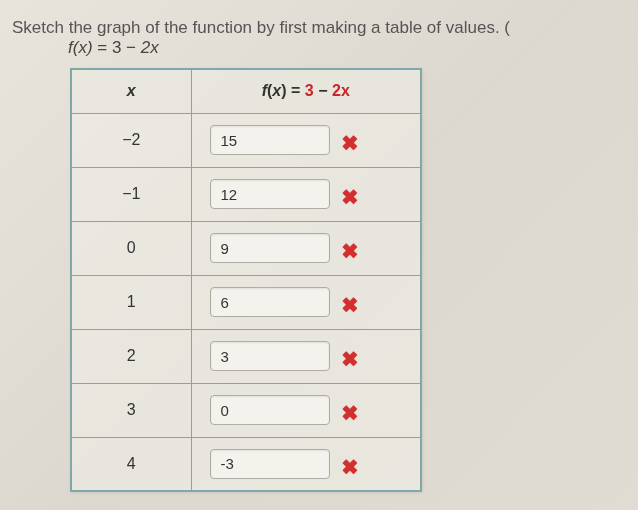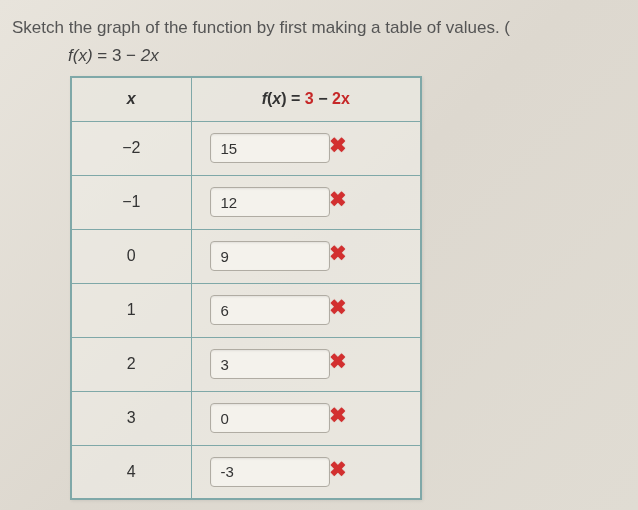--- a/index.html
+++ b/index.html
@@ -8,21 +8,20 @@
       height: 510px;
       background: linear-gradient(135deg, #e8e4dc 0%, #ddd8cf 50%, #e0dcd3 100%);
       font-family: Verdana, Geneva, sans-serif;
       padding: 18px 0 0 8px;
       color: #444;
       overflow: hidden;
     }
     .prompt {
       font-size: 17px;
       color: #555;
-      margin-bottom: 8px;
       padding-left: 4px;
     }
     .equation {
       font-size: 17px;
       color: #444;
       font-style: italic;
       padding-left: 60px;
       margin-bottom: 10px;
     }
     .equation .fx { }
@@ -48,24 +47,24 @@
     }
     .table-wrap th:first-child { width: 120px; font-style: italic; }
     .table-wrap th:last-child { width: 230px; }
     .table-wrap th .f { font-style: italic; font-weight: bold; }
     .table-wrap th .num { color: #c62828; font-style: normal; }
     .table-wrap td { height: 54px; font-size: 16px; color: #333; }
     .table-wrap td:first-child { width: 120px; }
     .table-wrap td:last-child { width: 230px; }
     .answer-cell {
       display: flex;
-      align-items: flex-start;
+      align-items: flex-end;
       justify-content: flex-start;
       padding-left: 18px;
-      gap: 0;
+      gap: 12px;
     }
     .answer-input {
       width: 120px;
       height: 30px;
       border: 1px solid #b0aca3;
       border-radius: 4px;
       background: #f4f2ec;
       font-size: 15px;
       color: #333;
       padding: 0 10px;

